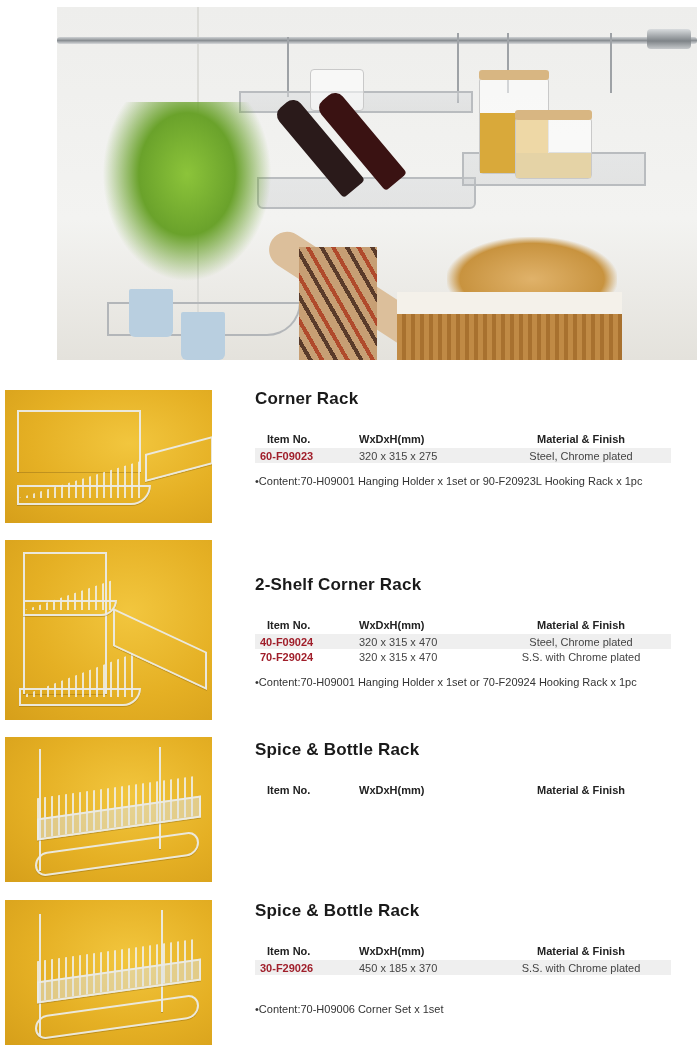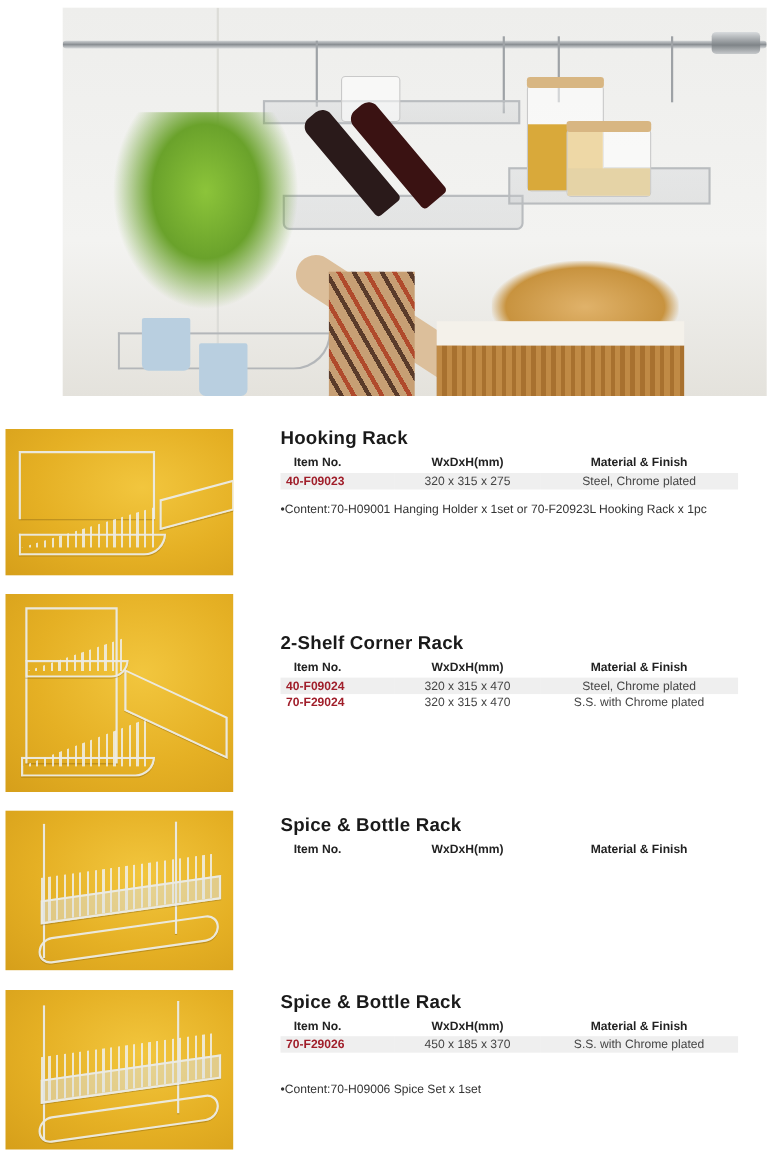--- a/index.html
+++ b/index.html
@@ -46,27 +46,27 @@
              background: radial-gradient(ellipse at 60% 40%, #f2c63e 0%, #e5b024 55%, #d69f1a 100%);
              overflow: hidden; }
     .photo .wire { position: absolute; border: 2px solid rgba(235,235,230,.95);
              box-shadow: 0 1px 0 rgba(120,90,20,.35); }
     .photo .grid { position: absolute;
              background: repeating-linear-gradient(90deg, rgba(240,240,235,.85) 0 2px, rgba(0,0,0,0) 2px 7px); }
 
     
     .product { position: absolute; left: 255px; width: 420px; }
     .product h2 { margin: 0; font-size: 17px; font-weight: bold; color: #1a1a1a; letter-spacing: .2px; }
-    .spec { margin-top: 6px; width: 416px; border-collapse: collapse; font-size: 11px; }
+    .spec { margin-top: 24px; width: 416px; border-collapse: collapse; font-size: 11px; }
     .spec th { font-weight: bold; font-size: 11px; color: #222; padding: 0 0 3px 0; }
     .spec td { padding: 2px 0 1px 0; color: #444; }
     .spec tr.shade td { background: #efefef; }
     .spec .c1 { width: 92px; text-align: left; padding-left: 5px; }
     .spec th.c1 { padding-left: 12px; }
-    .spec .c2 { width: 132px; text-align: center; }
+    .spec .c2 { width: 132px; text-align: left; }
     .spec .c3 { text-align: center; }
     .spec td.c1 { color: #a01e2a; font-weight: bold; }
     .content-note { margin-top: 12px; font-size: 11px; color: #333; white-space: nowrap; }
   </style>
 </head>
 <body>
 
 <div class="hero">
   <div class="wall-corner"></div>
   <div class="rail"></div>
@@ -125,36 +125,36 @@
 
 <div class="photo" style="top:900px;height:145px;">
   <div class="wire" style="left:34px;top:14px;width:0;height:120px;border-width:1px;"></div>
   <div class="wire" style="left:156px;top:10px;width:0;height:100px;border-width:1px;"></div>
   <div class="grid" style="left:32px;top:50px;width:160px;height:40px;transform:skewY(-8deg);"></div>
   <div class="wire" style="left:32px;top:70px;width:160px;height:18px;transform:skewY(-8deg);background:rgba(220,225,230,.5);"></div>
   <div class="wire" style="left:30px;top:105px;width:160px;height:20px;border-radius:12px;transform:skewY(-8deg);"></div>
 </div>
 
 <div class="product" style="top:389px;">
-  <h2>Hooking Rack</h2>
+  <h2>Corner Rack</h2>
   <table class="spec">
     <tbody>
         <tr>
       <th class="c1">Item No.</th>
       <th class="c2">WxDxH(mm)</th>
       <th class="c3">Material &amp; Finish</th>
     </tr>
     <tr class="shade">
-      <td class="c1">40-F09023</td>
+      <td class="c1">60-F09023</td>
       <td class="c2">320 x 315 x 275</td>
       <td class="c3">Steel, Chrome plated</td>
     </tr>
   </tbody>
     </table>
-  <div class="content-note">•Content:70-H09001 Hanging Holder x 1set or 70-F20923L Hooking Rack x 1pc</div>
+  <div class="content-note">•Content:70-H09001 Hanging Holder x 1set or 90-F20923L Hooking Rack x 1pc</div>
 </div>
 
 <div class="product" style="top:575px;">
   <h2>2-Shelf Corner Rack</h2>
   <table class="spec">
     <tbody>
         <tr>
       <th class="c1">Item No.</th>
       <th class="c2">WxDxH(mm)</th>
       <th class="c3">Material &amp; Finish</th>
@@ -164,20 +164,21 @@
       <td class="c2">320 x 315 x 470</td>
       <td class="c3">Steel, Chrome plated</td>
     </tr>
     <tr>
       <td class="c1">70-F29024</td>
       <td class="c2">320 x 315 x 470</td>
       <td class="c3">S.S. with Chrome plated</td>
     </tr>
   </tbody>
     </table>
+  <div class="content-note">•Content:70-H09001 Hanging Holder x 1set or 70-F20924 Hooking Rack x 1pc</div>
 </div>
 
 <div class="product" style="top:740px;">
   <h2>Spice &amp; Bottle Rack</h2>
   <table class="spec">
     <tbody>
         <tr>
       <th class="c1">Item No.</th>
       <th class="c2">WxDxH(mm)</th>
       <th class="c3">Material &amp; Finish</th>
@@ -189,20 +190,20 @@
 <div class="product" style="top:901px;">
   <h2>Spice &amp; Bottle Rack</h2>
   <table class="spec">
     <tbody>
         <tr>
       <th class="c1">Item No.</th>
       <th class="c2">WxDxH(mm)</th>
       <th class="c3">Material &amp; Finish</th>
     </tr>
     <tr class="shade">
-      <td class="c1">70-F29026</td>
+      <td class="c1">30-F29026</td>
       <td class="c2">450 x 185 x 370</td>
       <td class="c3">S.S. with Chrome plated</td>
     </tr>
   </tbody>
     </table>
-  <div class="content-note" style="margin-top:28px;">•Content:70-H09006 Spice Set x 1set</div>
+  <div class="content-note" style="margin-top:28px;">•Content:70-H09006 Corner Set x 1set</div>
 </div>
 
 </body></html>

